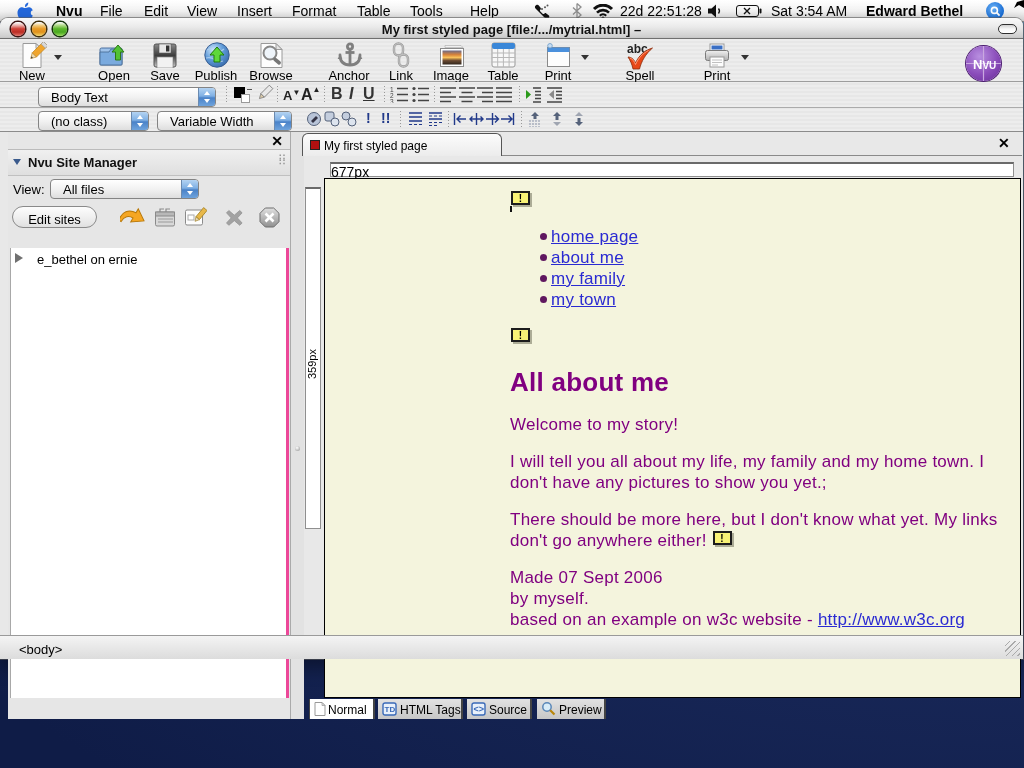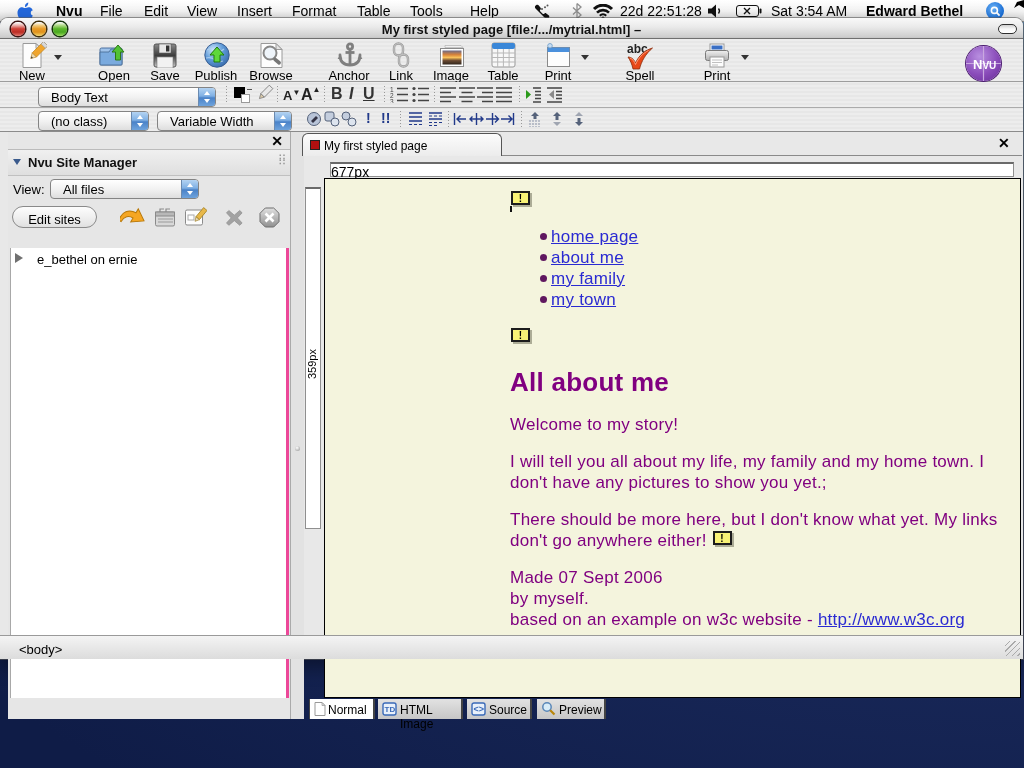--- a/index.html
+++ b/index.html
@@ -616,21 +616,21 @@
             <path d="M1 .5 h7 l3 3 v10 H1 z" fill="#fff" stroke="#999"></path>
             <path d="M8 .5 l3 3 h-3 z" fill="#e0e0e0" stroke="#999" stroke-width=".7"></path>
           </svg>
         <span style="position:absolute;left:18px;top:4px">Normal</span>
         </div>
       <div class="btab" style="left:74px;width:85px">
         <svg class="abs" style="left:4px;top:3px" width="15" height="14" viewBox="0 0 15 14">
             <rect x="1" y="1" width="13" height="12" rx="2" fill="#e8f0fa" stroke="#3a6ab8" stroke-width="1.4"></rect>
             <text x="2.5" y="10" font-size="8" font-weight="bold" fill="#3a6ab8">TD</text>
           </svg>
-        <span style="position:absolute;left:22px;top:4px">HTML Image</span>
+        <span style="position:absolute;left:22px;top:4px">HTML Tags</span>
         </div>
       <div class="btab" style="left:163px;width:65px">
         <svg class="abs" style="left:4px;top:3px" width="15" height="14" viewBox="0 0 15 14">
             <rect x="1" y="1" width="13" height="12" rx="2" fill="#e8f0fa" stroke="#3a6ab8" stroke-width="1.4"></rect>
             <text x="2.5" y="10" font-size="9" font-weight="bold" fill="#3a6ab8">&lt;&gt;</text>
           </svg>
         <span style="position:absolute;left:22px;top:4px">Source</span>
         </div>
       <div class="btab" style="left:233px;width:69px">
         <svg class="abs" style="left:4px;top:2px" width="15" height="15" viewBox="0 0 15 15">

